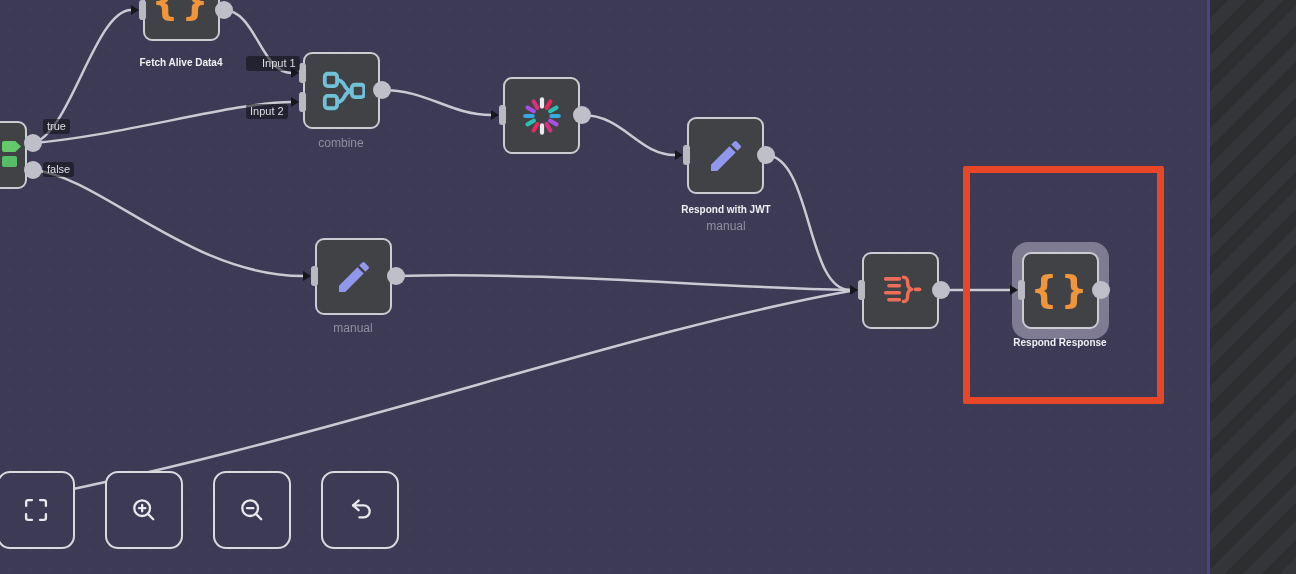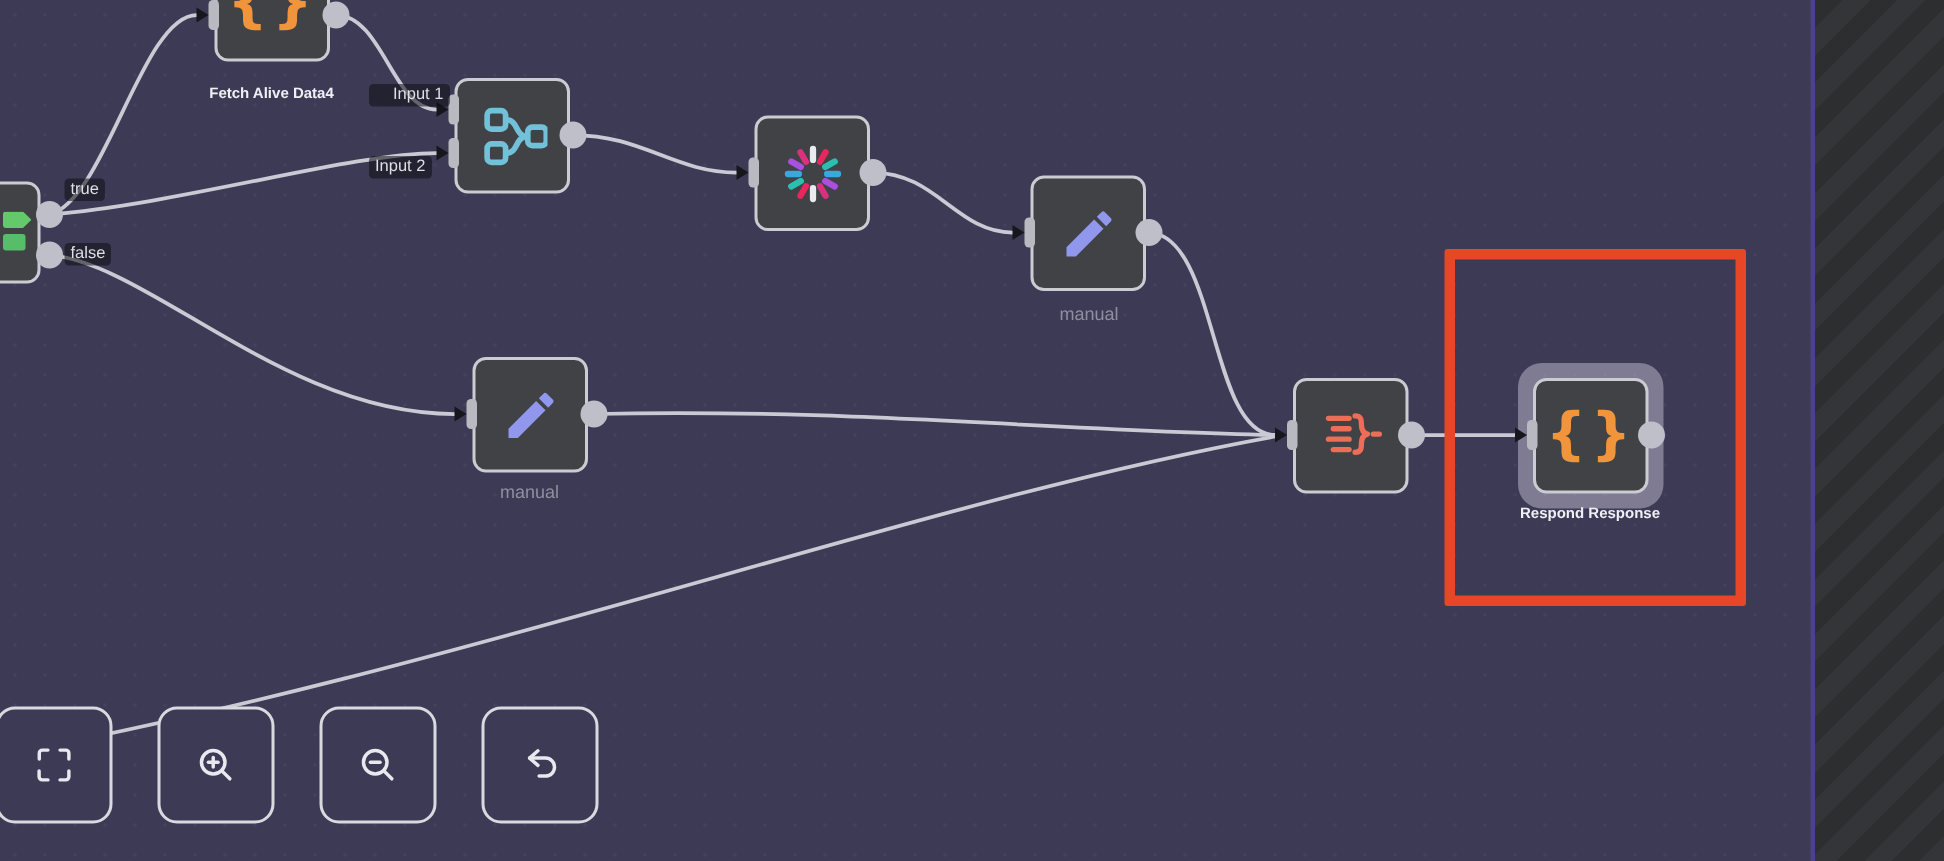--- a/index.html
+++ b/index.html
@@ -82,20 +82,21 @@
     </svg>
   </div>
   <div class="port-bar" style="left:299px;top:63px;"></div>
   <div class="port-arrow" style="left:291px;top:68px;"></div>
   <div class="port-bar" style="left:299px;top:92px;"></div>
   <div class="port-arrow" style="left:291px;top:97px;"></div>
   <div class="port-out" style="left:373px;top:81px;"></div>
   <div class="pill" style="left:246px;top:56px;padding-left:16px;">Input 1</div>
   <div class="pill" style="left:246px;top:104px;">Input 2</div>
   <div class="node-label" style="left:231px;top:135px;">
+    <div class="node-sub">combine</div>
   </div>
 
   <div class="node" style="left:503px;top:77px;">
     <svg width="46" height="46" viewBox="0 0 44 44">
       <g>
         <rect x="20" y="4" width="4" height="11" rx="2" fill="#e9ebef"></rect>
         <rect x="20" y="4" width="4" height="11" rx="2" fill="#e7275d" transform="rotate(30 22 22)"></rect>
         <rect x="20" y="4" width="4" height="11" rx="2" fill="#2bbfb0" transform="rotate(60 22 22)"></rect>
         <rect x="20" y="4" width="4" height="11" rx="2" fill="#36a9e0" transform="rotate(90 22 22)"></rect>
         <rect x="20" y="4" width="4" height="11" rx="2" fill="#ab4fe0" transform="rotate(120 22 22)"></rect>
@@ -117,20 +118,21 @@
 
   <div class="node" style="left:687px;top:117px;">
     <svg width="40" height="40" viewBox="0 0 24 24" fill="#9097ec">
       <path d="M3 17.25V21h3.75L17.81 9.94l-3.75-3.75L3 17.25zM20.71 7.04c.39-.39.39-1.02 0-1.41l-2.34-2.34a.996.996 0 0 0-1.41 0l-1.83 1.83 3.75 3.75 1.83-1.83z"></path>
     </svg>
   </div>
   <div class="port-bar" style="left:683px;top:145px;"></div>
   <div class="port-arrow" style="left:675px;top:150px;"></div>
   <div class="port-out" style="left:757px;top:146px;"></div>
   <div class="node-label" style="left:616px;top:201px;">
+    <div class="node-title">Respond with JWT</div>
     <div class="node-sub">manual</div>
   </div>
 
   <div class="node" style="left:315px;top:238px;">
     <svg width="40" height="40" viewBox="0 0 24 24" fill="#9097ec">
       <path d="M3 17.25V21h3.75L17.81 9.94l-3.75-3.75L3 17.25zM20.71 7.04c.39-.39.39-1.02 0-1.41l-2.34-2.34a.996.996 0 0 0-1.41 0l-1.83 1.83 3.75 3.75 1.83-1.83z"></path>
     </svg>
   </div>
   <div class="port-bar" style="left:311px;top:266px;"></div>
   <div class="port-arrow" style="left:303px;top:271px;"></div>

